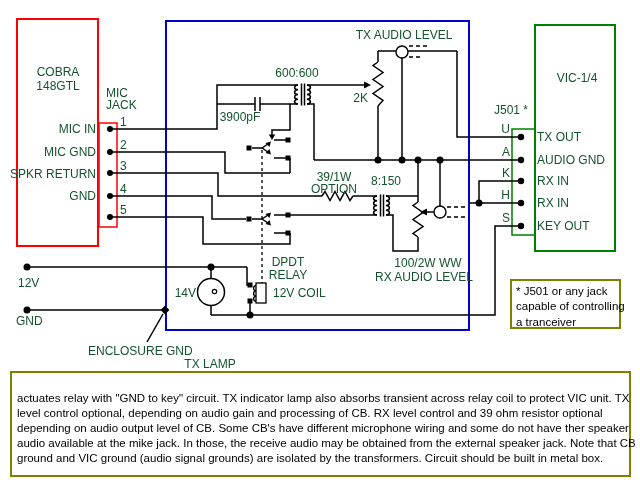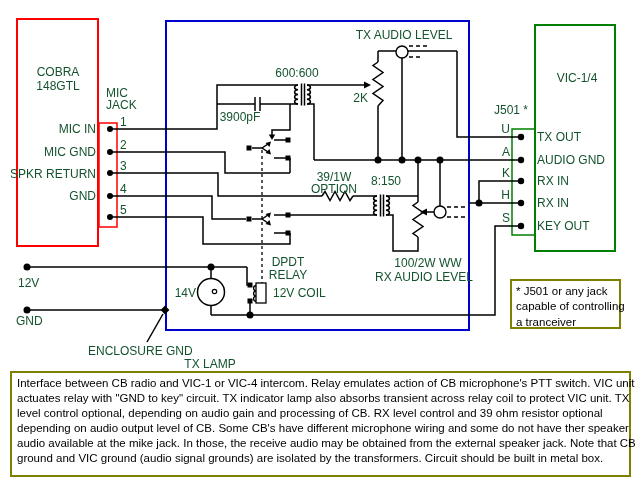--- a/index.html
+++ b/index.html
@@ -224,20 +224,19 @@
 <div class="lbl" style="left:537px;top:174px;">RX IN</div>
 <div class="lbl" style="left:537px;top:196px;">RX IN</div>
 <div class="lbl" style="left:537px;top:219px;">KEY OUT</div>
 
 <div class="box" id="note-box"></div>
 <div class="desc" style="left:516px;top:284px;">* J501 or any jack</div>
 <div class="desc" style="left:516px;top:299px;">capable of controlling</div>
 <div class="desc" style="left:516px;top:298px;margin-top:17px;">a tranceiver</div>
 
 <div class="box" id="desc-box"></div>
-<div class="desc" style="left:17px;top:376px;">Interface between CB radio and VIC-1 or VIC-4 intercom. Relay emulates action of CB microphone's PTT switch. VIC unit</div>
 <div class="desc" style="left:17px;top:391px;">actuates relay with "GND to key" circuit. TX indicator lamp also absorbs transient across relay coil to protect VIC unit. TX</div>
 <div class="desc" style="left:17px;top:406px;">level control optional, depending on audio gain and processing of CB. RX level control and 39 ohm resistor optional</div>
 <div class="desc" style="left:17px;top:421px;">depending on audio output level of CB. Some CB's have different microphone wiring and some do not have ther speaker</div>
 <div class="desc" style="left:17px;top:451px;">ground and VIC ground (audio signal grounds) are isolated by the transformers. Circuit should be built in metal box.</div>
 <div class="desc" style="left:17px;top:436px;">audio available at the mike jack. In those, the receive audio may be obtained from the external speaker jack. Note that CB</div>
 
 </div>
 
 </body></html>

